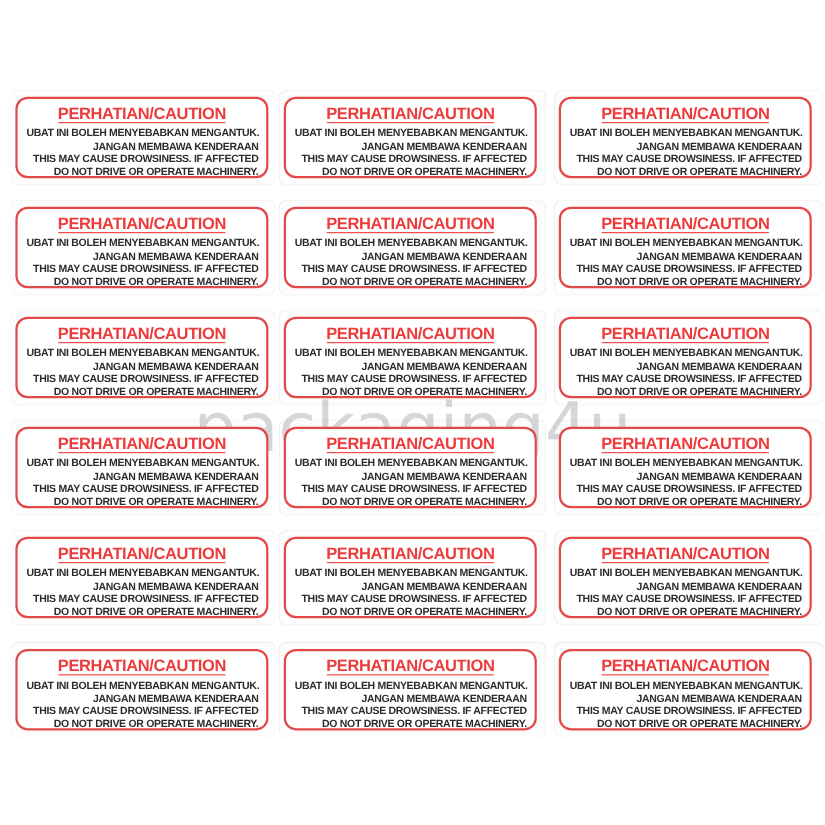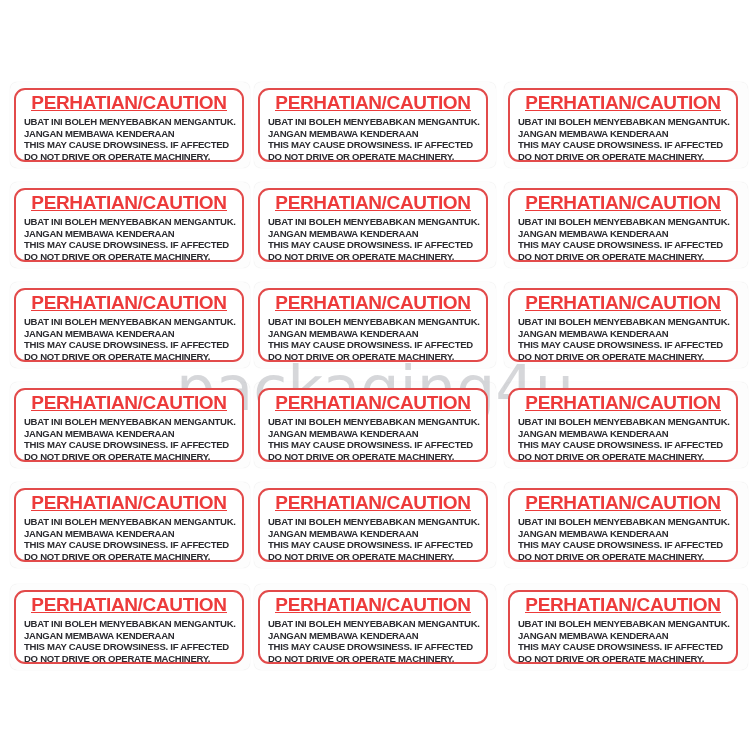--- a/index.html
+++ b/index.html
@@ -46,31 +46,32 @@
   }
   .heading-wrap {
     text-align: center;
     margin-bottom: 2px;
     white-space: nowrap;
   }
   .heading-inner {
     display: inline-block;
     color: #ed3b3b;
     font-weight: bold;
-    font-size: 19px;
+    font-size: 15px;
     line-height: 15px;
     letter-spacing: -0.35px;
     border-bottom: 1.6px solid #ed3b3b;
     padding-bottom: 0px;
     white-space: nowrap;
   }
 
   .label-body {
     margin-top: 3px;
     padding-left: 1px;
+    text-align: right;
   }
   .body-line {
     color: #2b2b30;
     font-weight: bold;
     font-size: 9.55px;
     line-height: 11.6px;
     letter-spacing: -0.28px;
     white-space: nowrap;
     font-family: "Liberation Sans", sans-serif;
   }

